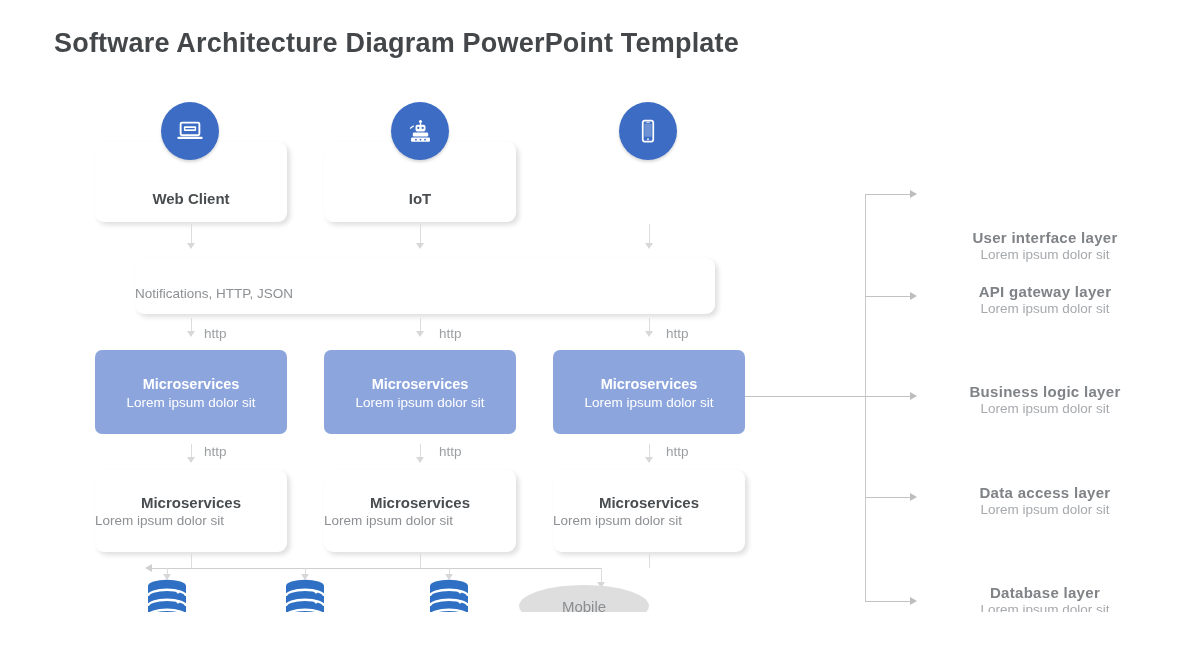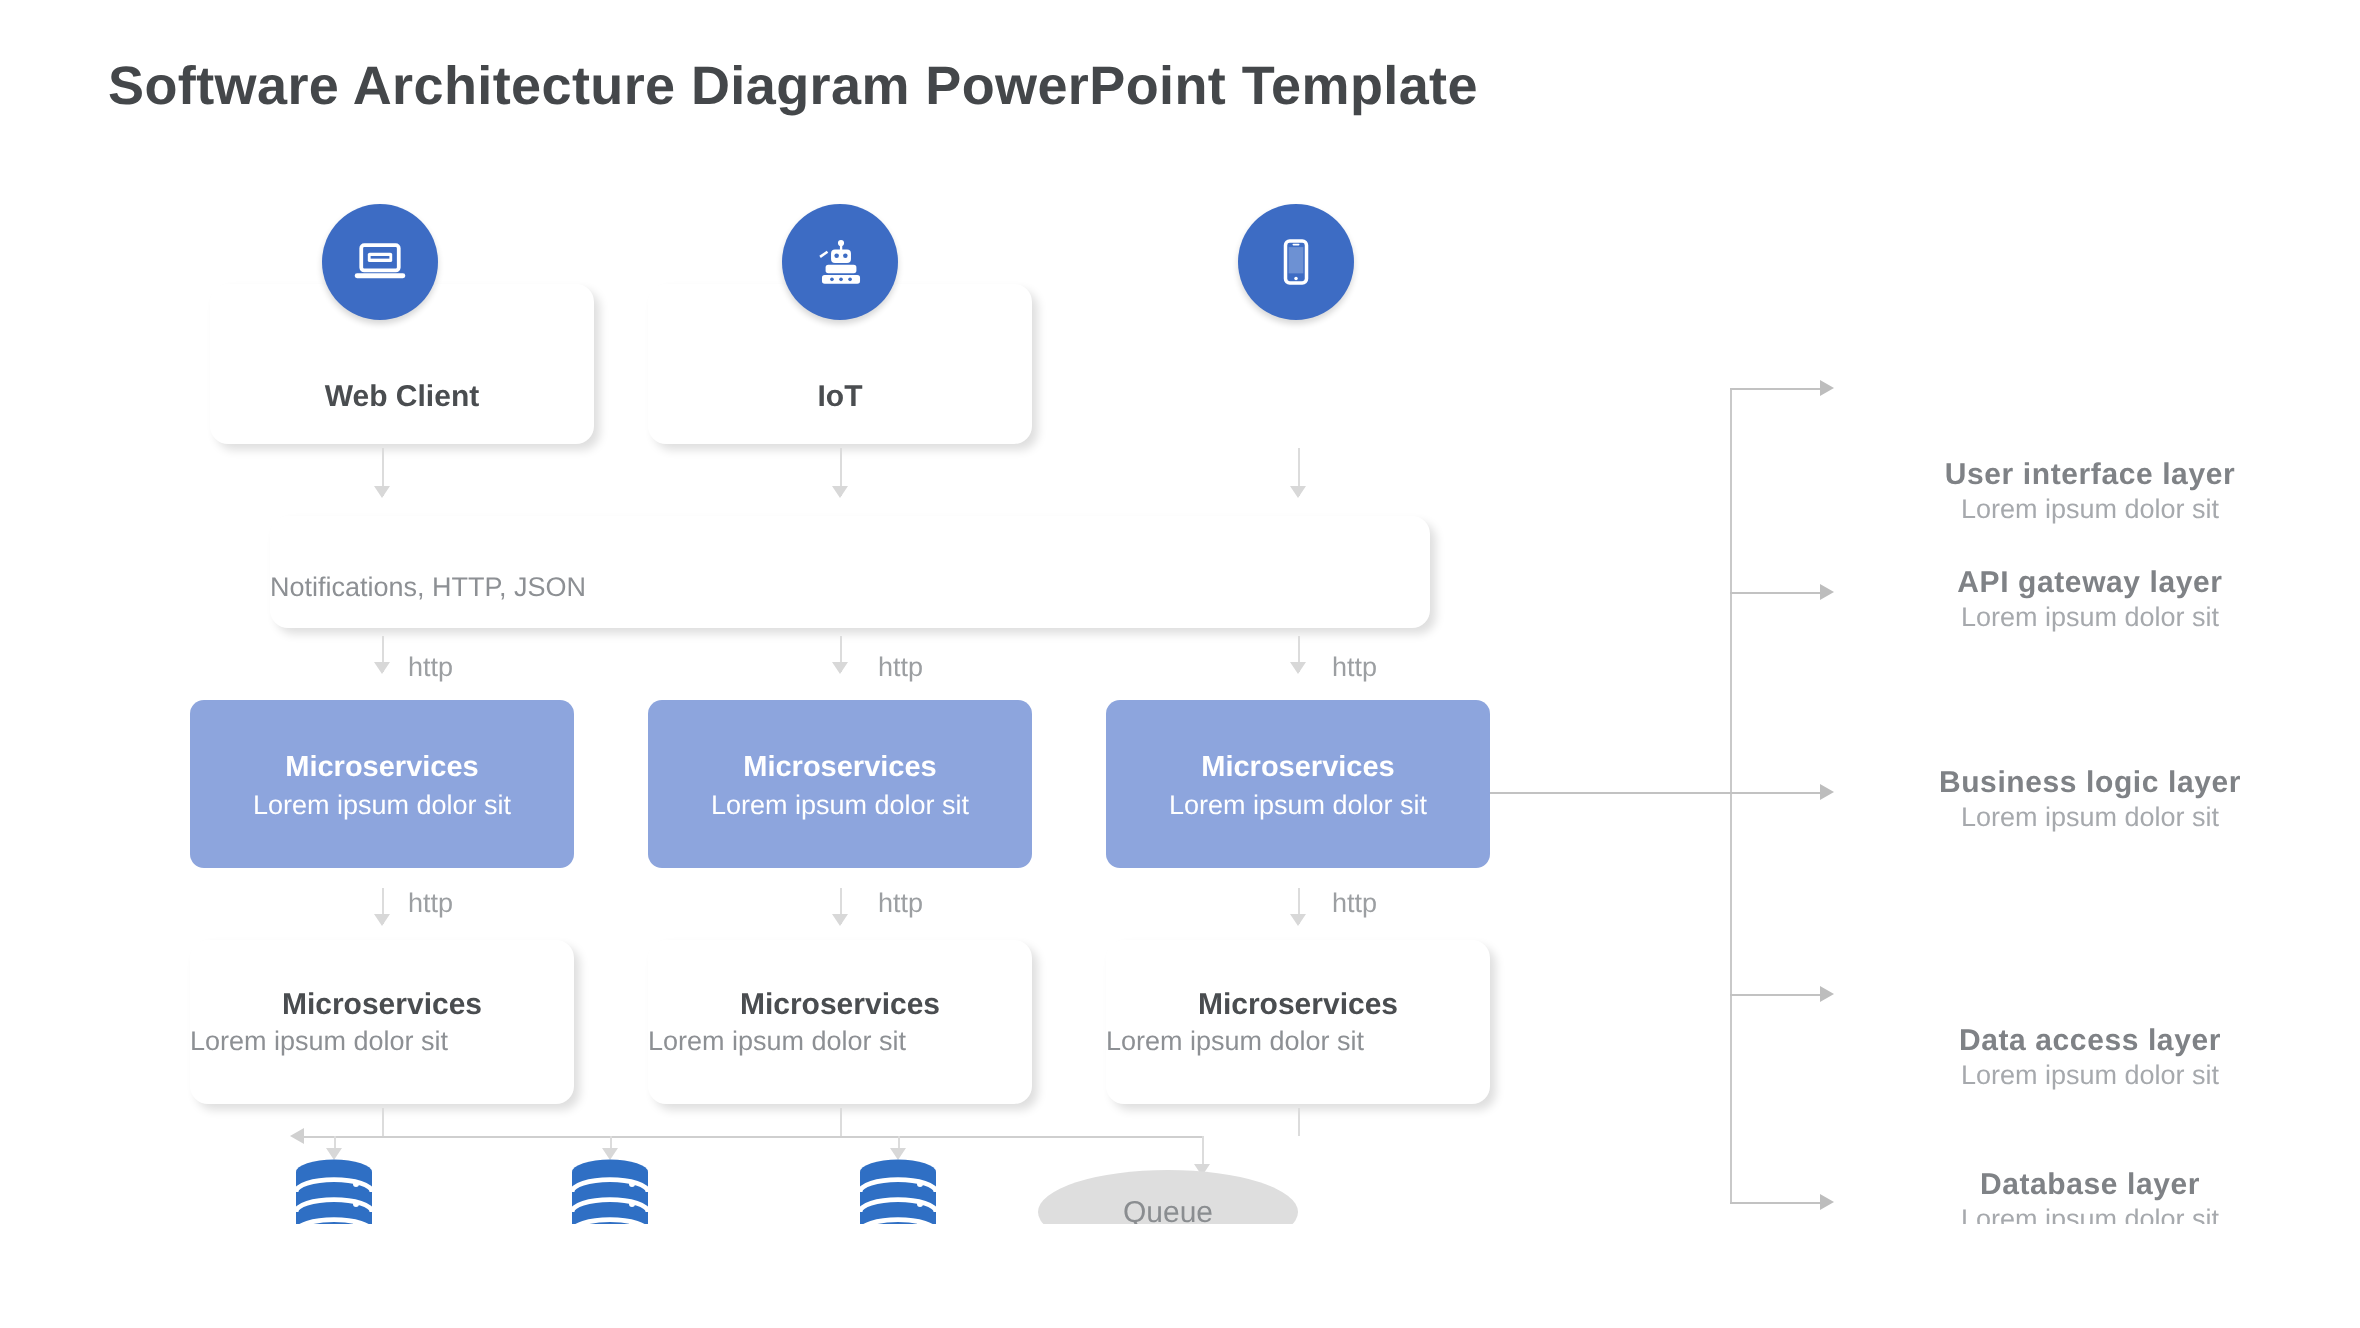--- a/index.html
+++ b/index.html
@@ -212,21 +212,21 @@
     color: #8a8d90;
   }
 </style>
 </head>
 <body>
 
 <div id="slide">
 
   <div id="title">Software Architecture Diagram PowerPoint Template</div>
 
-  <div class="card client-card" style="left:105px; top:142px;">
+  <div class="card client-card" style="left:95px; top:142px;">
     <div class="card-title">Web Client</div>
   </div>
   <div class="icon-circle" style="left:161px; top:102px;">
     <svg width="30" height="30" viewBox="0 0 32 32">
       <rect x="6" y="7" width="20" height="13.5" rx="1.6" fill="none" stroke="#ffffff" stroke-width="2"></rect>
       <rect x="9.5" y="11" width="13" height="5" rx="1" fill="#ffffff"></rect>
       <rect x="11" y="12.8" width="10" height="1.4" fill="#3d6cc4"></rect>
       <rect x="2.5" y="22" width="27" height="2.6" rx="1.3" fill="#ffffff"></rect>
     </svg>
   </div>
@@ -373,21 +373,21 @@
       <ellipse cx="22" cy="28" rx="19" ry="6.2" fill="#2f6fc4" stroke="#ffffff" stroke-width="2.4"></ellipse>
       <rect x="3" y="28" width="38" height="10" fill="#2f6fc4"></rect>
       <ellipse cx="22" cy="38" rx="19" ry="6.2" fill="#2f6fc4" stroke="#ffffff" stroke-width="2.4"></ellipse>
       <circle cx="33" cy="14" r="1.5" fill="#ffffff"></circle>
       <circle cx="33" cy="24" r="1.5" fill="#ffffff"></circle>
       <circle cx="33" cy="34" r="1.5" fill="#ffffff"></circle>
     </svg>
   </div>
 
   <div id="queue" style="left:519px; top:585px;">
-    <span id="queue-label">Queue</span>
+    <span id="queue-label">Mobile</span>
   </div>
 
   <div class="spine" style="left:865px; top:194px; height:408px;"></div>
 
   <div class="branch" style="left:865px; top:194px; width:46px;"></div>
   <div class="arrow-right" style="left:910px; top:190px;"></div>
 
   <div class="branch" style="left:865px; top:296px; width:46px;"></div>
   <div class="arrow-right" style="left:910px; top:292px;"></div>
 
@@ -405,21 +405,21 @@
     <div class="layer-sub">Lorem ipsum dolor sit</div>
   </div>
   <div class="layer" style="top:283px;">
     <div class="layer-title">API gateway layer</div>
     <div class="layer-sub">Lorem ipsum dolor sit</div>
   </div>
   <div class="layer" style="top:383px;">
     <div class="layer-title">Business logic layer</div>
     <div class="layer-sub">Lorem ipsum dolor sit</div>
   </div>
-  <div class="layer" style="top:512px;">
+  <div class="layer" style="top:484px;">
     <div class="layer-title">Data access layer</div>
     <div class="layer-sub">Lorem ipsum dolor sit</div>
   </div>
   <div class="layer" style="top:584px;">
     <div class="layer-title">Database layer</div>
     <div class="layer-sub">Lorem ipsum dolor sit</div>
   </div>
 
 </div>
 

